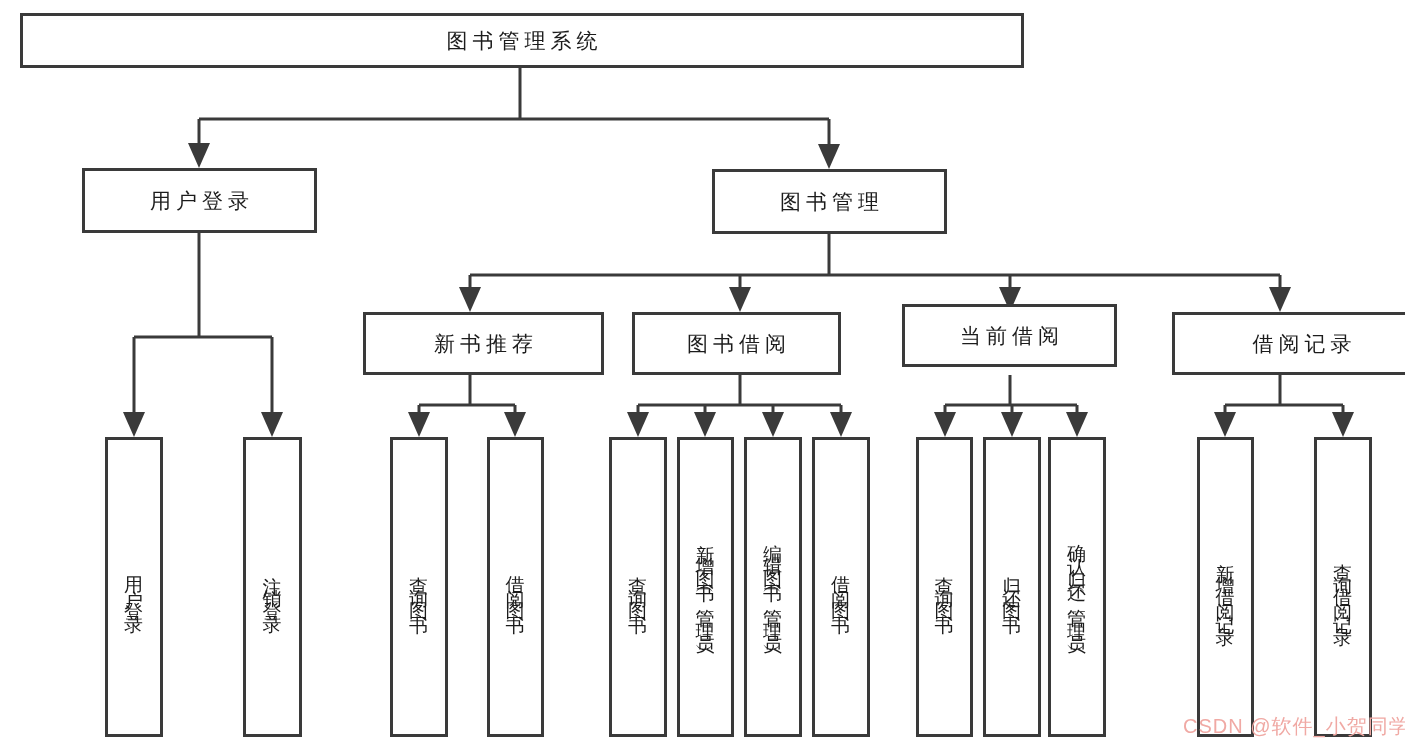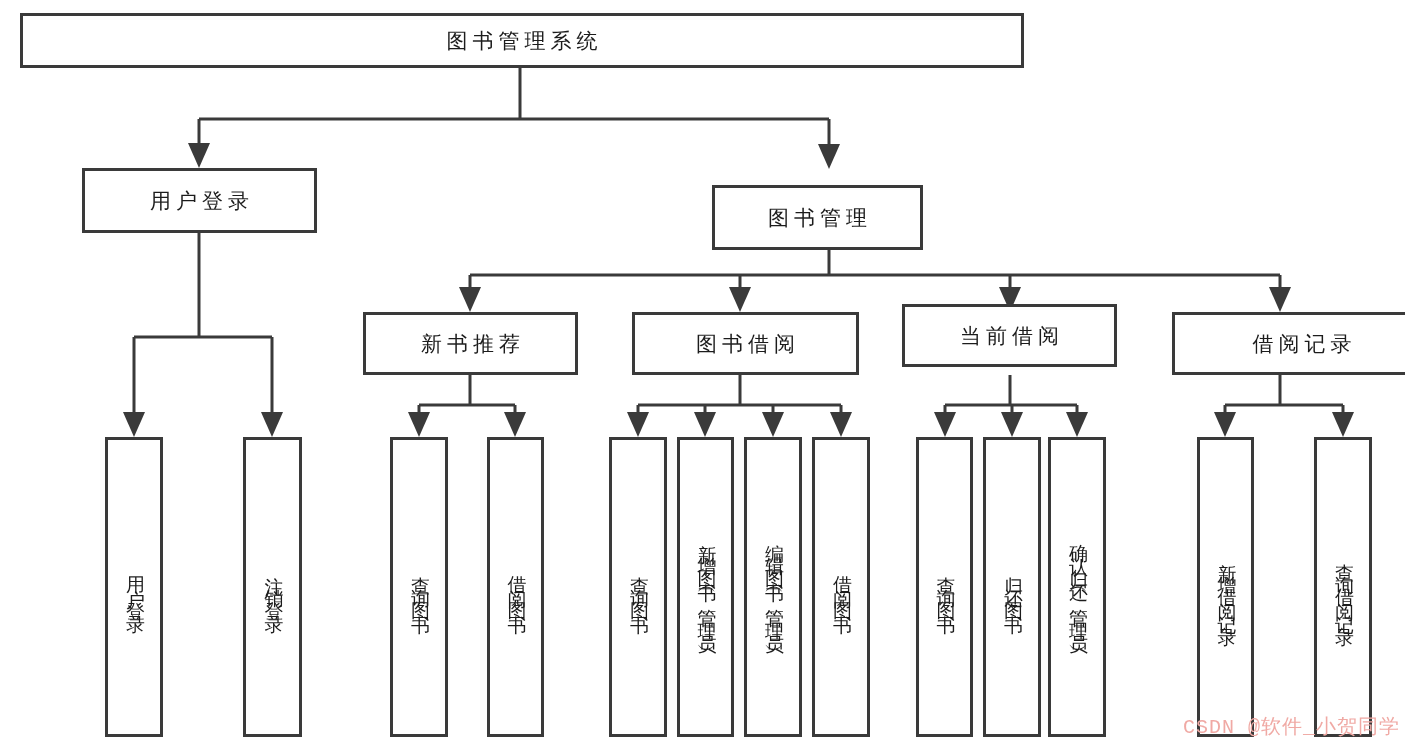--- a/index.html
+++ b/index.html
@@ -1,20 +1,20 @@
 <!DOCTYPE html>
 <html><head>
 <meta charset="utf-8">
 <style>
   html,body{margin:0;padding:0;background:#ffffff;}
   .stage{
     position:relative;
     width:1405px;height:747px;
     background:#ffffff;
-    font-family:Liberation Mono, monospace;
+    font-family:Liberation Sans, sans-serif;
     overflow:hidden;
     border-radius:18px;
   }
   svg.connectors{
     position:absolute;left:0;top:0;width:1405px;height:747px;
     pointer-events:none;
   }
   .node{
     position:absolute;
     box-sizing:border-box;
@@ -85,24 +85,24 @@
     <use href="#ah" transform="translate(945,437)"></use>
     <use href="#ah" transform="translate(1012,437)"></use>
     <use href="#ah" transform="translate(1077,437)"></use>
     <use href="#ah" transform="translate(1225,437)"></use>
     <use href="#ah" transform="translate(1343,437)"></use>
   </svg>
 
   <div class="node" style="left:20px;top:13px;width:1004px;height:55px;">图书管理系统</div>
 
   <div class="node" style="left:82px;top:168px;width:235px;height:65px;">用户登录</div>
-  <div class="node" style="left:712px;top:185px;width:211px;height:65px;">图书管理</div>
+  <div class="node" style="left:712px;top:169px;width:235px;height:65px;">图书管理</div>
 
-  <div class="node" style="left:363px;top:312px;width:215px;height:63px;">新书推荐</div>
-  <div class="node" style="left:632px;top:312px;width:227px;height:63px;">图书借阅</div>
+  <div class="node" style="left:363px;top:312px;width:241px;height:63px;">新书推荐</div>
+  <div class="node" style="left:632px;top:312px;width:209px;height:63px;">图书借阅</div>
   <div class="node" style="left:902px;top:304px;width:215px;height:63px;">当前借阅</div>
   <div class="node" style="left:1172px;top:312px;width:260px;height:63px;">借阅记录</div>
 
   <div class="node leaf" style="left:105px;top:437px;width:58px;height:300px;">用户登录</div>
   <div class="node leaf" style="left:243px;top:437px;width:59px;height:300px;">注销登录</div>
 
   <div class="node leaf" style="left:390px;top:437px;width:58px;height:300px;">查询图书</div>
   <div class="node leaf" style="left:487px;top:437px;width:57px;height:300px;">借阅图书</div>
 
   <div class="node leaf" style="left:609px;top:437px;width:58px;height:300px;">查询图书</div>

